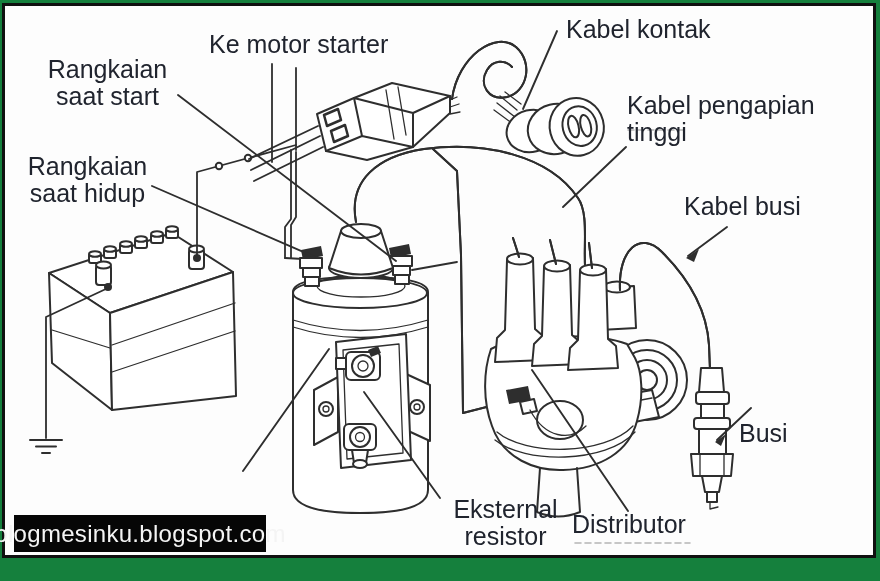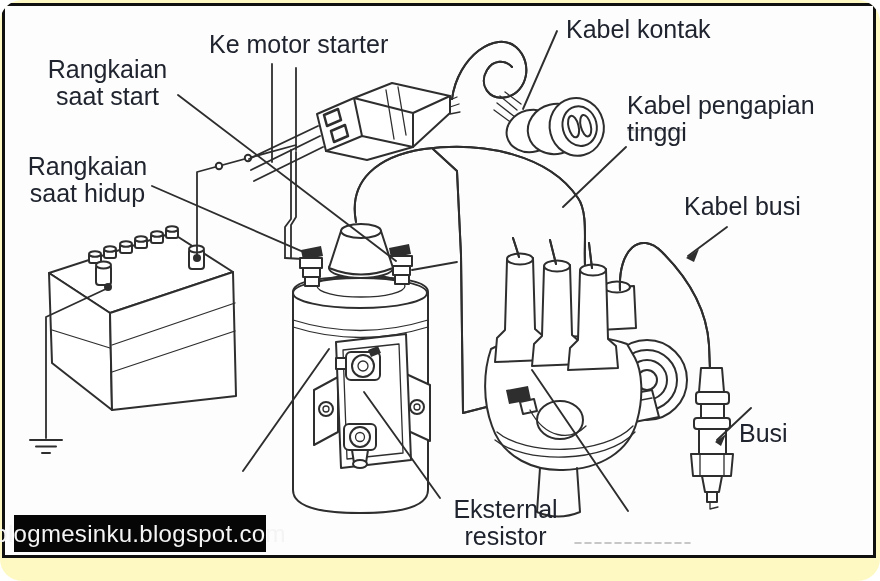--- a/index.html
+++ b/index.html
@@ -1,21 +1,21 @@
 <!DOCTYPE html>
 <html style="--ink: #2e2e2e; --label-text: #20242e; --border: #101010; --canvas: #fdfdfd; --ghost: #b5b5b5; --watermark-bg: #060606; --watermark-fg: #f4f4f4;"><head>
 <meta charset="utf-8">
 <style>
   :root{
     --ink:#2e2e2e; --label-text:#20242e; --border:#101010; --canvas:#fdfdfd;
     --ghost:#b5b5b5; --watermark-bg:#060606; --watermark-fg:#f4f4f4;
   }
   html,body{margin:0;padding:0;background:#fff;}
-  .stage{position:relative;width:880px;height:581px;background:#fef9c3;overflow:hidden;
-         font-family:"Liberation Sans", sans-serif;border-radius:22px;}
+  .stage{position:relative;width:880px;height:581px;background:#15803d;overflow:hidden;
+         font-family:"Liberation Sans", sans-serif;}
   .frame{position:absolute;left:2px;top:3px;width:868px;height:549px;
          border:3px solid var(--border);background:var(--canvas);pointer-events:none;}
   .art-svg{position:absolute;left:0;top:0;}
   .art-svg *{stroke:var(--ink);stroke-width:2;fill:none;stroke-linecap:round;stroke-linejoin:round;}
   .art-svg .wf{fill:#fff;}
   .art-svg .bf{fill:var(--ink);stroke:none;}
   .art-svg .thin{stroke-width:1.3;}
   .art-svg .tube-o{stroke-width:7;}
   .art-svg .tube-i{stroke:#fff;stroke-width:3.8;}
   .art-svg .wire{stroke-width:1.8;}
@@ -262,17 +262,18 @@
 tinggi</div>
 
   <div class="label" style="left:684px;top:193px;">Kabel busi</div>
 
   <div class="label" style="left:739px;top:378px;margin-top:42px;">Busi</div>
 
 
   <div class="label center" style="left:448px;top:496px;width:115px;">Eksternal
 resistor</div>
 
+  <div class="label" style="left:572px;top:511px;">Distributor</div>
 
   <div class="watermark">
     <span>blogmesinku.blogspot.com</span>
   </div>
 </div>
 
 </body></html>

